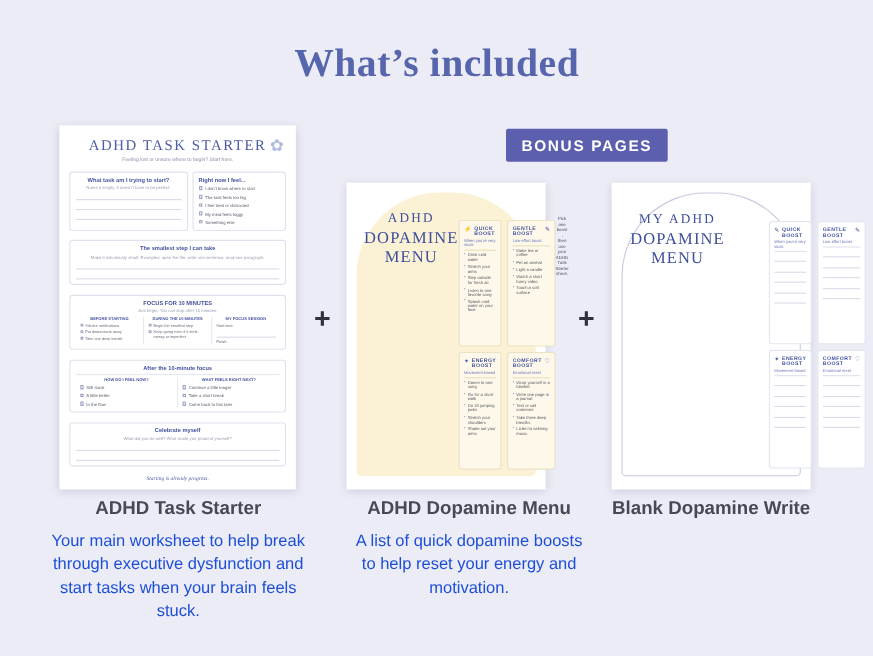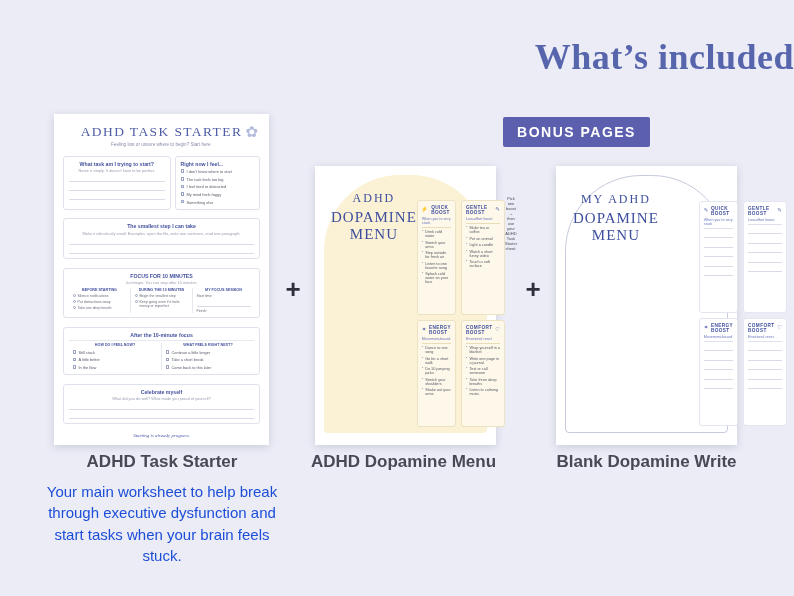--- a/index.html
+++ b/index.html
@@ -1,25 +1,25 @@
 <!DOCTYPE html>
 <html><head>
 <meta charset="utf-8">
 <style>
   * { margin:0; padding:0; box-sizing:border-box; }
   html,body { background:#ebecf5; }
   body { font-family:"Liberation Sans", sans-serif; }
   .canvas { position:relative; width:794px; height:596px; background:#ebecf5; overflow:hidden; }
 
   
-  .main-title { position:absolute; top:36px; left:0; width:100%; text-align:right;
+  .main-title { position:absolute; top:36px; left:0; width:100%; text-align:center;
     font-family:"Liberation Serif", serif; font-size:36px; font-weight:600; color:#5765ac; letter-spacing:0.5px; }
   .bonus-badge { position:absolute; left:460px; top:117px; width:147px; height:30px;
     background:#5c5fad; color:#ffffff; font-size:14px; font-weight:600; letter-spacing:1.5px;
-    display:flex; align-items:center; justify-content:center; border-radius:2px;margin-left:43px; }
+    display:flex; align-items:center; justify-content:center; border-radius:2px; }
   .plus { position:absolute; width:30px; text-align:center; font-size:26px; font-weight:bold; color:#30303c; }
   .plus1 { left:278px; top:274px; }
   .plus2 { left:518px; top:274px; }
 
   
   .doc { position:absolute; background:#ffffff; box-shadow:0 2px 8px rgba(70,75,120,0.20); }
 
   
   .doc1 { left:54px; top:114px; width:215px; height:331px; padding:10px 9px 7px;
     display:flex; flex-direction:column; justify-content:space-between; }
@@ -75,21 +75,21 @@
   .cream-q .q-sub { border-bottom:1px solid #e9ddb8; }
   .white-q .q-sub { border-bottom:1px solid #dde1ec; }
   .q-item { font-size:3.8px; color:#585b68; margin-top:2.6px; display:flex; gap:2px; }
   .q-bullet { color:#8a93c0; font-size:3.8px; line-height:1; }
   .bline { border-bottom:1px solid #d7dbe7; height:9.5px; }
   .menu-footer { font-size:4px; color:#4a4d5a; text-align:center; margin-top:5px; }
 
   
   .caption { position:absolute; top:452px; text-align:center; color:#3d3f4a; }
   .cap1 { left:42px; width:240px; }
-  .cap2 { left:293px; width:221px; }
+  .cap2 { left:316px; width:221px; }
   .cap3 { left:536px; width:221px; }
   .cap-title { font-size:17px; font-weight:bold; color:#474954; margin-bottom:9px; }
   .cap-body { font-size:15px; line-height:1.43; color:#1d4ed8; }
 </style>
 </head>
 <body>
 
 <div class="canvas">
 
   <div class="main-title">What’s included</div>
@@ -414,18 +414,19 @@
       <div class="menu-footer">Pick one boost → then use your ADHD Task Starter sheet.</div>
     </div>
   </div>
 
   <div class="caption cap1">
     <div class="cap-title">ADHD Task Starter</div>
     <div class="cap-body">Your main worksheet to help break through executive dysfunction and start tasks when your brain feels stuck.</div>
   </div>
   <div class="caption cap2">
     <div class="cap-title">ADHD Dopamine Menu</div>
+    <div class="cap-body">A list of quick dopamine boosts to help reset your energy and motivation.</div>
   </div>
   <div class="caption cap3">
     <div class="cap-title">Blank Dopamine Write</div>
   </div>
 
 </div>
 
 </body></html>

